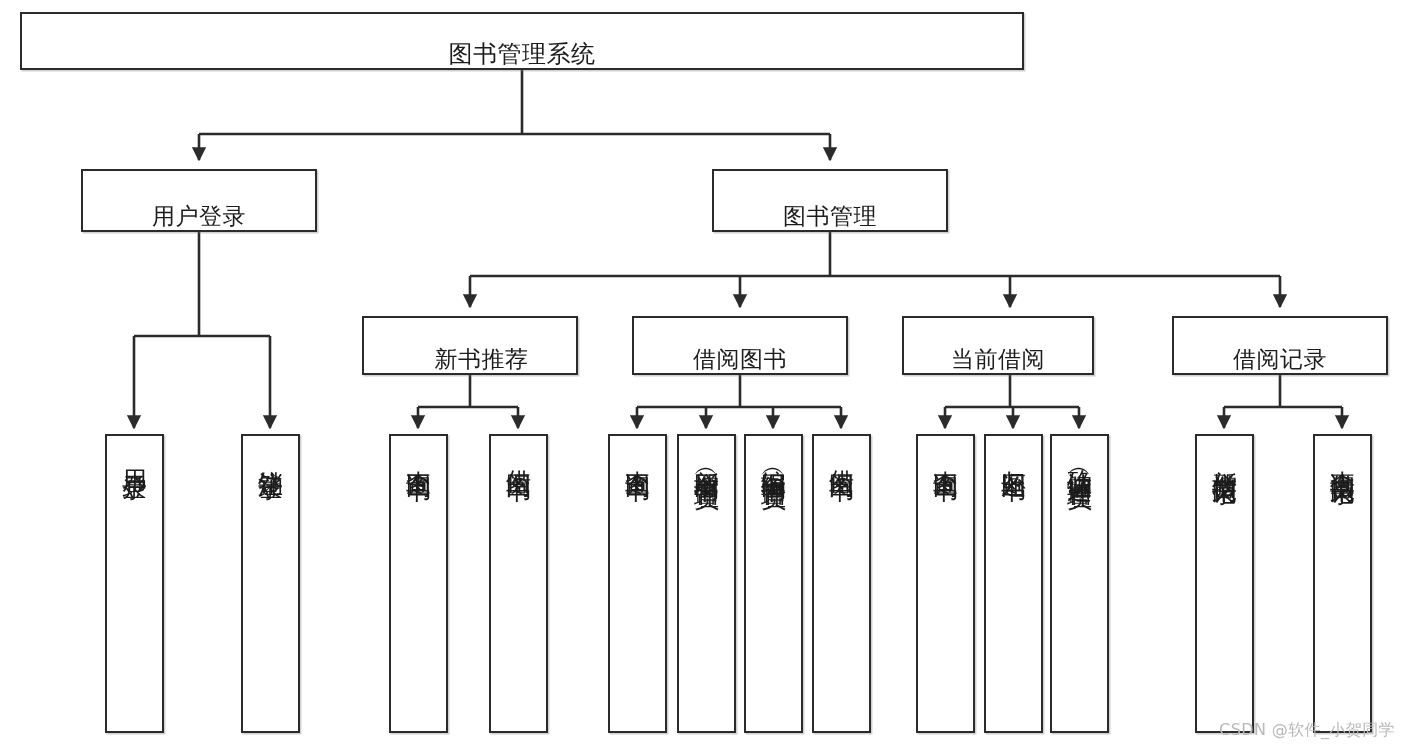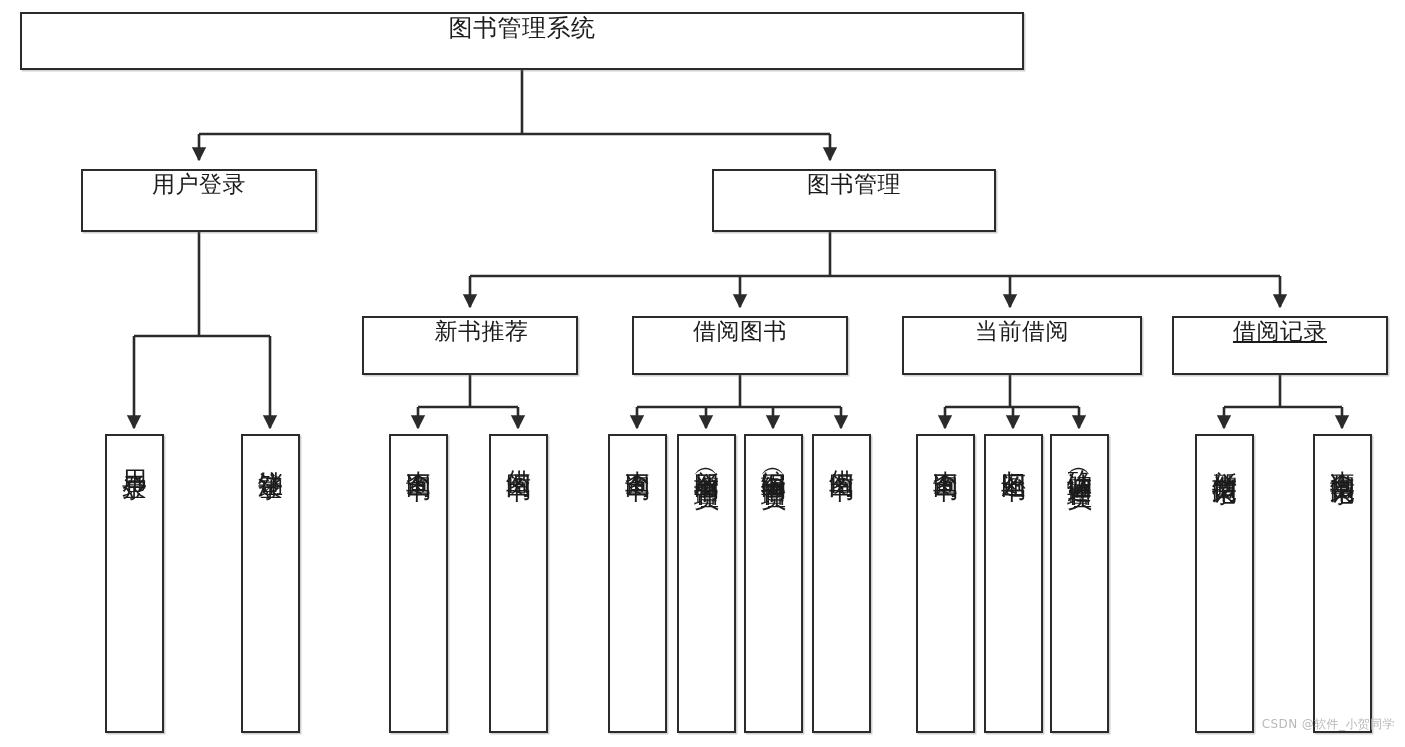--- a/index.html
+++ b/index.html
@@ -26,21 +26,21 @@
     width: 1405px;
     height: 747px;
     pointer-events: none;
   }
   .node {
     position: absolute;
     box-sizing: border-box;
     background: #ffffff;
     border: 2.5px solid #2b2b2b;
     display: flex;
-    align-items: flex-start;
+    align-items: flex-end;
     justify-content: center;
     box-shadow: 1.5px 1.5px 0 rgba(120,120,120,0.35);
   }
   .node .label {
     color: #1c1c1c;
     line-height: 1.18;
     white-space: nowrap;
     letter-spacing: 0.5px;
   }
   .node.horiz .label {
@@ -55,22 +55,22 @@
     writing-mode: vertical-rl;
     text-orientation: upright;
     font-size: 25px;
     letter-spacing: 2.5px;
     line-height: 1;
   }
   #title-node .label { font-size: 24px; }
   .watermark {
     position: absolute;
     right: 10px;
-    bottom: 14px;
-    font-size: 12px;
+    bottom: 6px;
+    font-size: 16px;
     color: #b9b9b9;
     letter-spacing: 0.4px;
     white-space: nowrap;
   }
 </style>
 </head>
 <body>
 
 <div id="canvas">
 
@@ -124,34 +124,34 @@
     </g>
   </svg>
 
   <div class="node horiz" id="title-node" style="left:20px; top:12px; width:1004px; height:58px;">
     <span class="label">图书管理系统</span>
   </div>
 
   <div class="node horiz" style="left:81px; top:169px; width:236px; height:63px;">
     <span class="label">用户登录</span>
   </div>
-  <div class="node horiz" style="left:712px; top:169px; width:284px; height:63px;">
+  <div class="node horiz" style="left:712px; top:169px; width:236px; height:63px;">
     <span class="label">图书管理</span>
   </div>
 
   <div class="node horiz" style="left:362px; top:316px; width:216px; height:59px;padding-left:23px;">
     <span class="label">新书推荐</span>
   </div>
   <div class="node horiz" style="left:632px; top:316px; width:216px; height:59px;">
     <span class="label">借阅图书</span>
   </div>
-  <div class="node horiz" style="left:902px; top:316px; width:240px; height:59px;">
+  <div class="node horiz" style="left:902px; top:316px; width:192px; height:59px;">
     <span class="label">当前借阅</span>
   </div>
-  <div class="node horiz" style="left:1172px; top:316px; width:216px; height:59px;text-decoration:underline;">
+  <div class="node horiz" style="left:1172px; top:316px; width:216px; height:59px;">
     <span class="label">借阅记录</span>
   </div>
 
   <div class="node vert" style="left:105px; top:434px; width:59px; height:299px;">
     <span class="label">用户登录</span>
   </div>
   <div class="node vert" style="left:241px; top:434px; width:59px; height:299px;">
     <span class="label">注销登录</span>
   </div>
 

